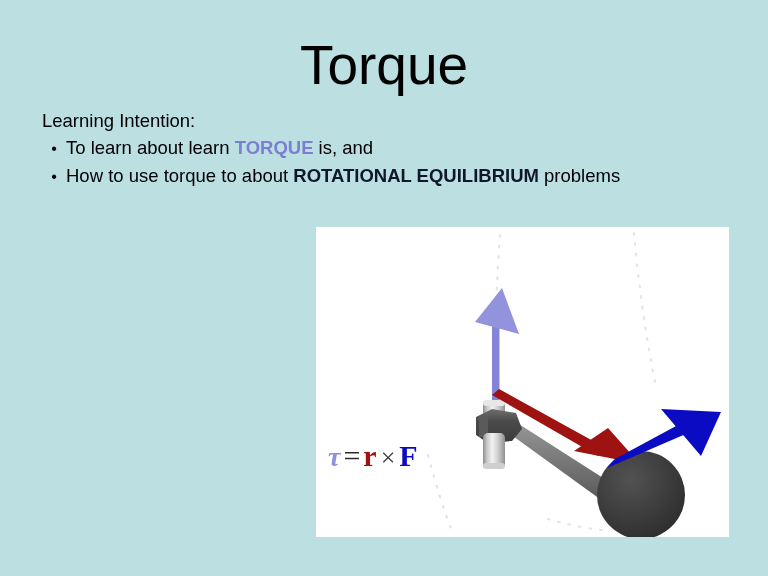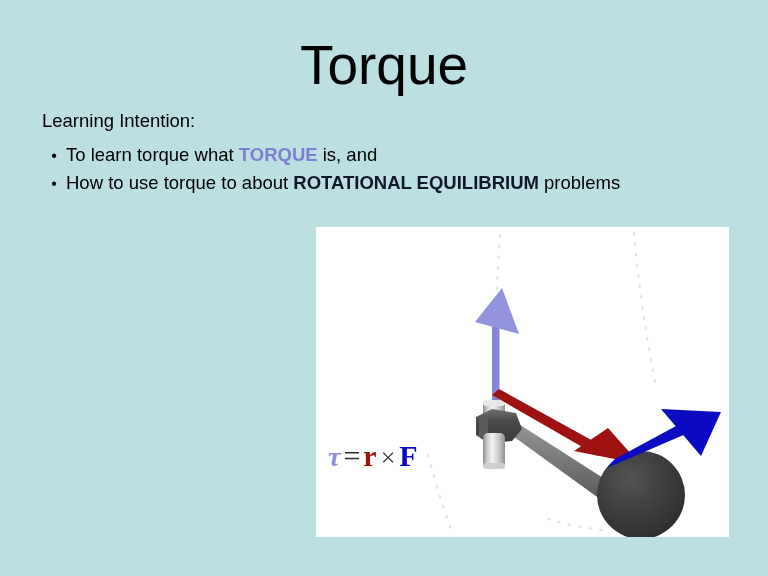--- a/index.html
+++ b/index.html
@@ -40,21 +40,21 @@
     position: absolute;
     top: 108px;
     left: 42px;
     width: 690px;
     color: #000000;
   }
   .lead-line {
     font-size: 18.5px;
     line-height: 25px;
     color: #000;
-    margin-bottom: 8px;
+    margin-bottom: 1px;
   }
   .bullet-row {
     display: flex;
     align-items: baseline;
     font-size: 18.5px;
     line-height: 27px;
     white-space: nowrap;
   }
   .bullet-mark {
     width: 24px;
@@ -136,21 +136,21 @@
 <div id="slide">
 
   <div id="title">Torque</div>
 
   <div id="body-block">
 
     <div class="lead-line">Learning Intention:</div>
 
     <div class="bullet-row">
       <span class="bullet-mark">•</span>
-      <span class="bullet-text"><span>To learn torque what </span><span class="hl-torque">TORQUE</span><span> is, and</span></span>
+      <span class="bullet-text"><span>To learn about learn </span><span class="hl-torque">TORQUE</span><span> is, and</span></span>
     </div>
 
     <div class="bullet-row">
       <span class="bullet-mark">•</span>
       <span class="bullet-text"><span>How to use torque to about </span><span class="hl-rot">ROTATIONAL EQUILIBRIUM</span><span> problems</span></span>
     </div>
 
   </div>
 
   <div id="figure-panel">

